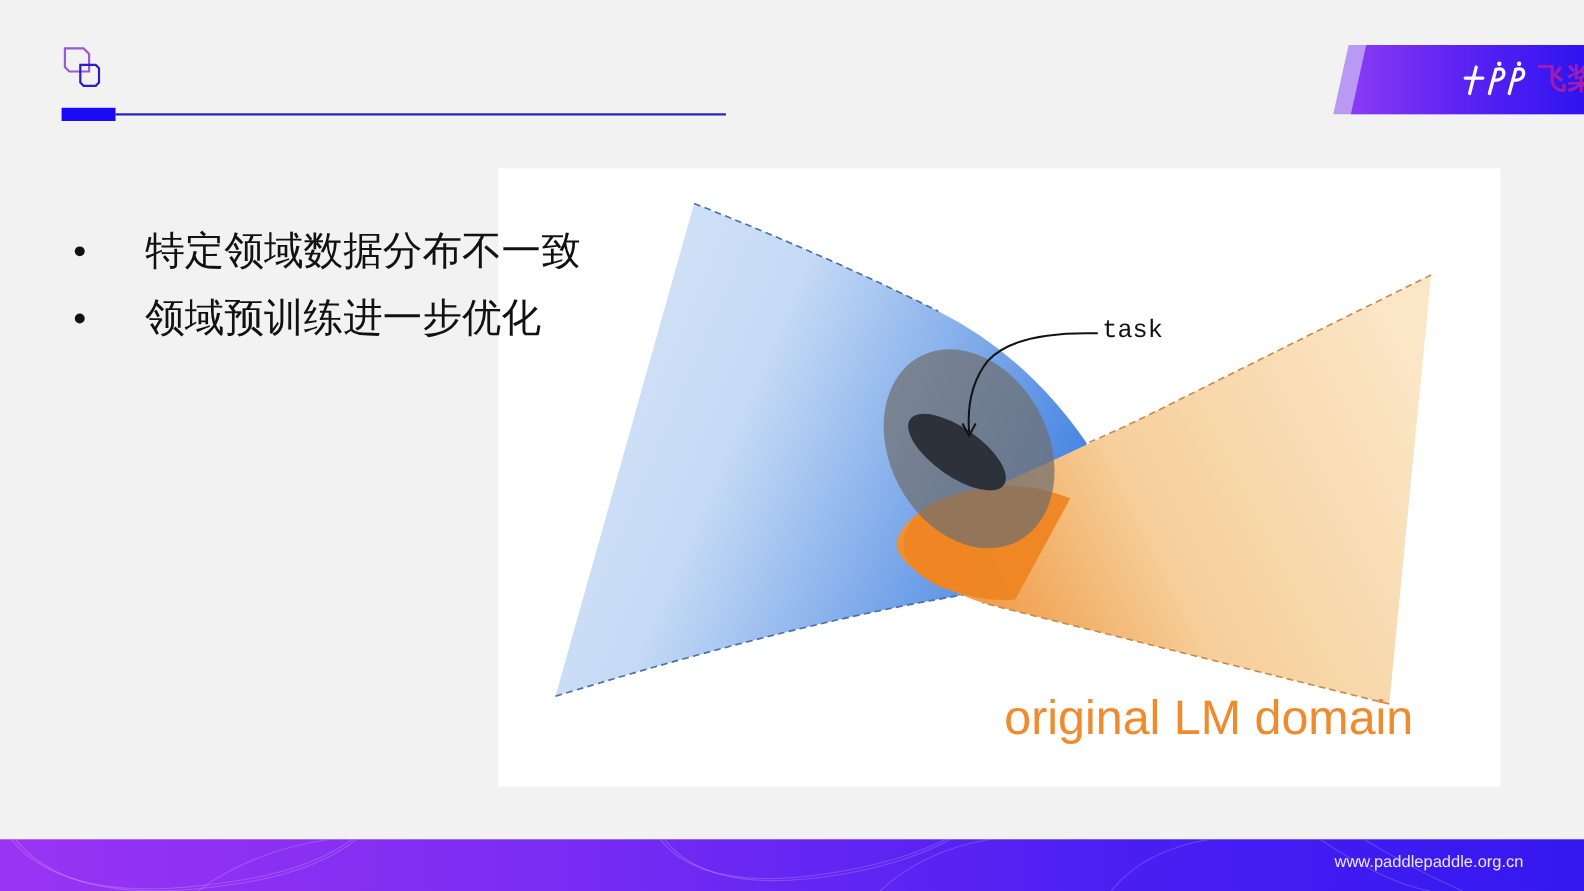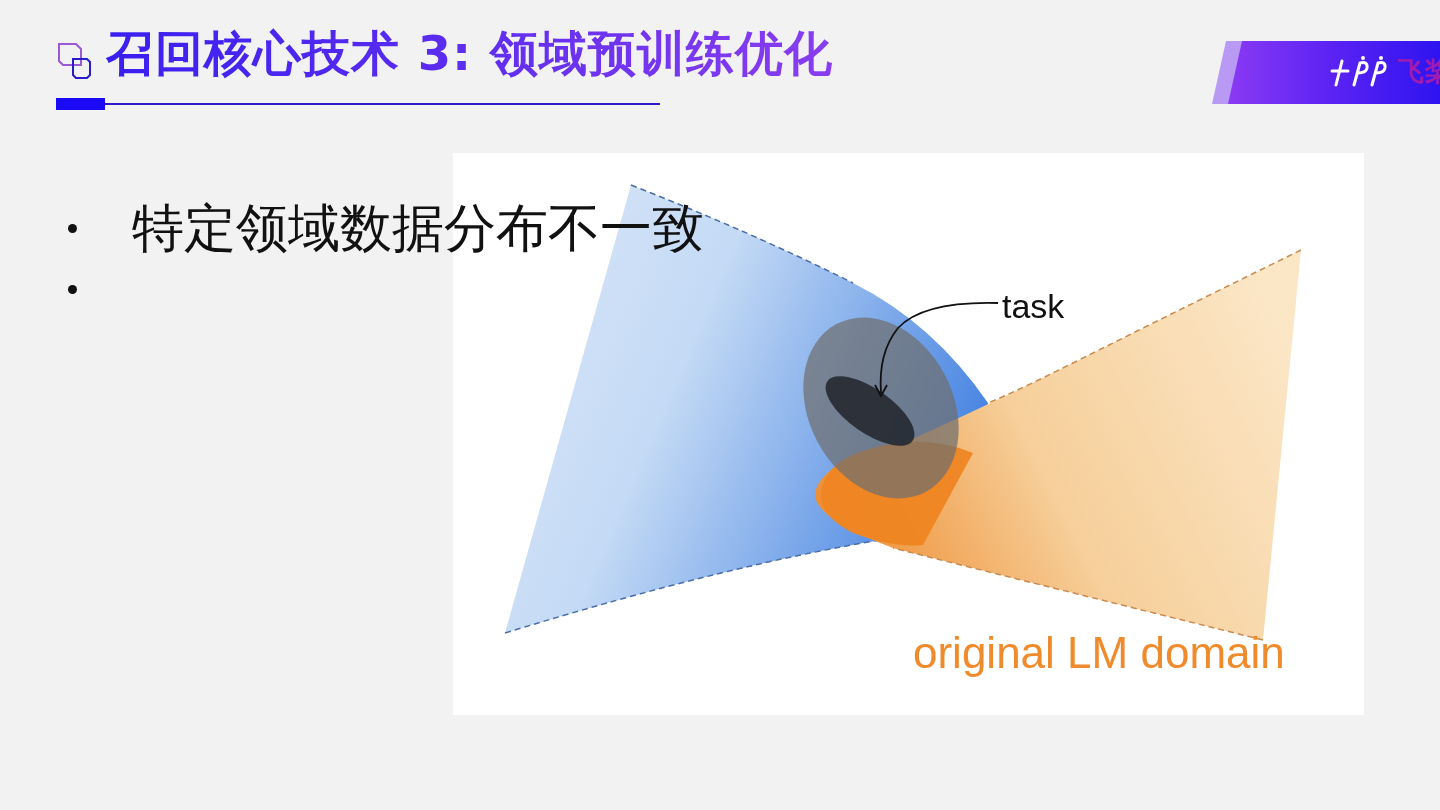--- a/index.html
+++ b/index.html
@@ -28,41 +28,41 @@
     .logo-text {
       position: absolute; left: 1330px; top: 54px;
       color: #a21caf; font-size: 26px; font-weight: bold; letter-spacing: 1px; white-space: nowrap;
       display: flex; align-items: center; gap: 6px;
     }
 
     
     .bullets { position: absolute; left: 64px; top: 198px; list-style: none; margin: 0; padding: 0; z-index: 3; }
     .bullets li {
       display: flex; align-items: center; height: 61px;
-      font-size: 52px; color: #111111; white-space: nowrap;
+      font-size: 36px; color: #111111; white-space: nowrap;
     }
     .bullet-dot { width: 9px; height: 9px; border-radius: 50%; background: #111; margin-right: 55px; margin-left: 4px; }
 
     
     .figure {
       position: absolute; left: 453px; top: 153px; width: 911px; height: 562px;
       background: #ffffff; z-index: 1;
     }
     .figure svg { position: absolute; left: 0; top: 0; }
     .label-target {
       position: absolute; left: 91px; top: 480px; font-family: "Liberation Sans", sans-serif;
       font-size: 34px; color: #3d78d6; white-space: nowrap;
     }
     .label-original {
       position: absolute; left: 460px; top: 475px; font-family: "Liberation Sans", sans-serif;
       font-size: 44px; color: #ef8b2c; white-space: nowrap;
     }
     .label-task {
-      position: absolute; left: 549px; top: 134px; font-family: Liberation Sans, sans-serif;
-      font-size: 34px; color: #111111; white-space: nowrap;
+      position: absolute; left: 549px; top: 134px; font-family: Liberation Mono, monospace;
+      font-size: 23px; color: #111111; white-space: nowrap;
     }
 
     
     .footer {
       position: absolute; left: 0; top: 763px; width: 1440px; height: 47px;
       background: linear-gradient(90deg, #9a34f2 0%, #7a2cf3 35%, #4b1ff2 70%, #3418f0 100%);
       overflow: hidden;
     }
     .footer svg { position: absolute; left: 0; top: 0; }
     .footer-url {
@@ -73,21 +73,20 @@
 </head>
 <body>
 
 <div class="slide">
 
   <svg class="title-icon" viewBox="0 0 38 38">
     <path d="M4 3 H21 L26 8 V24 H8 L4 20 Z" fill="none" stroke="#9b59d6" stroke-width="2"></path>
     <path d="M18 18 H32 L35 21 V34 L32 37 H21 L18 34 Z" fill="none" stroke="#2a1cc8" stroke-width="2"></path>
   </svg>
 
-  <div class="title">召回核心技术 3: 领域预训练优化</div>
   <div class="title-underline-thick"></div>
   <div class="title-underline-thin"></div>
 
   <svg class="logo-band" width="228" height="63" viewBox="0 0 228 63">
     <defs>
       <linearGradient id="lg" x1="0" y1="0" x2="1" y2="0">
         <stop offset="0" stop-color="#8a3af3"></stop>
         <stop offset="0.5" stop-color="#5a22f3"></stop>
         <stop offset="1" stop-color="#2e14f0"></stop>
       </linearGradient>
@@ -109,20 +108,21 @@
     <span>飞桨</span>
   </div>
 
   <ul class="bullets">
     <li>
       <span class="bullet-dot"></span>
       <span>特定领域数据分布不一致</span>
     </li>
     <li>
       <span class="bullet-dot"></span>
+      <span>领域预训练进一步优化</span>
     </li>
   </ul>
 
   <div class="figure">
     <svg width="911" height="562" viewBox="0 0 911 562">
       <defs>
         <linearGradient id="blueGrad" x1="0" y1="0.3" x2="1" y2="0.7">
           <stop offset="0" stop-color="#d5e4f7"></stop>
           <stop offset="0.35" stop-color="#c4daf5"></stop>
           <stop offset="1" stop-color="#3a7be0"></stop>
@@ -149,14 +149,30 @@
       <ellipse cx="417" cy="258" rx="52" ry="22" transform="rotate(35 417 258)" fill="#262a33" opacity="0.92"></ellipse>
 
       <path d="M545,150 Q470,148 445,175 Q425,200 428,240" fill="none" stroke="#111" stroke-width="1.8"></path>
       <path d="M422,232 L428,243 L434,232" fill="none" stroke="#111" stroke-width="1.8"></path>
     </svg>
 
     <div class="label-task">task</div>
     <div class="label-original">original LM domain</div>
   </div>
 
+  <div class="footer">
+    <svg width="1440" height="47" viewBox="0 0 1440 47">
+      <g fill="none" stroke="#ffffff" stroke-opacity="0.18" stroke-width="1">
+        <path d="M10,0 Q60,60 200,40 Q280,30 320,0"></path>
+        <path d="M14,0 Q64,62 204,42 Q284,32 324,0"></path>
+        <path d="M180,47 Q230,10 300,0"></path>
+        <path d="M600,0 Q640,50 760,30 Q820,20 860,0"></path>
+        <path d="M604,0 Q644,52 764,32 Q824,22 864,0"></path>
+        <path d="M800,47 Q840,10 900,0"></path>
+        <path d="M1010,47 Q1040,10 1100,0"></path>
+        <path d="M1200,0 Q1260,40 1300,47"></path>
+        <path d="M1240,0 Q1290,30 1330,47"></path>
+      </g>
+    </svg>
+    <div class="footer-url">www.paddlepaddle.org.cn</div>
+  </div>
 
 </div>
 
 </body></html>

